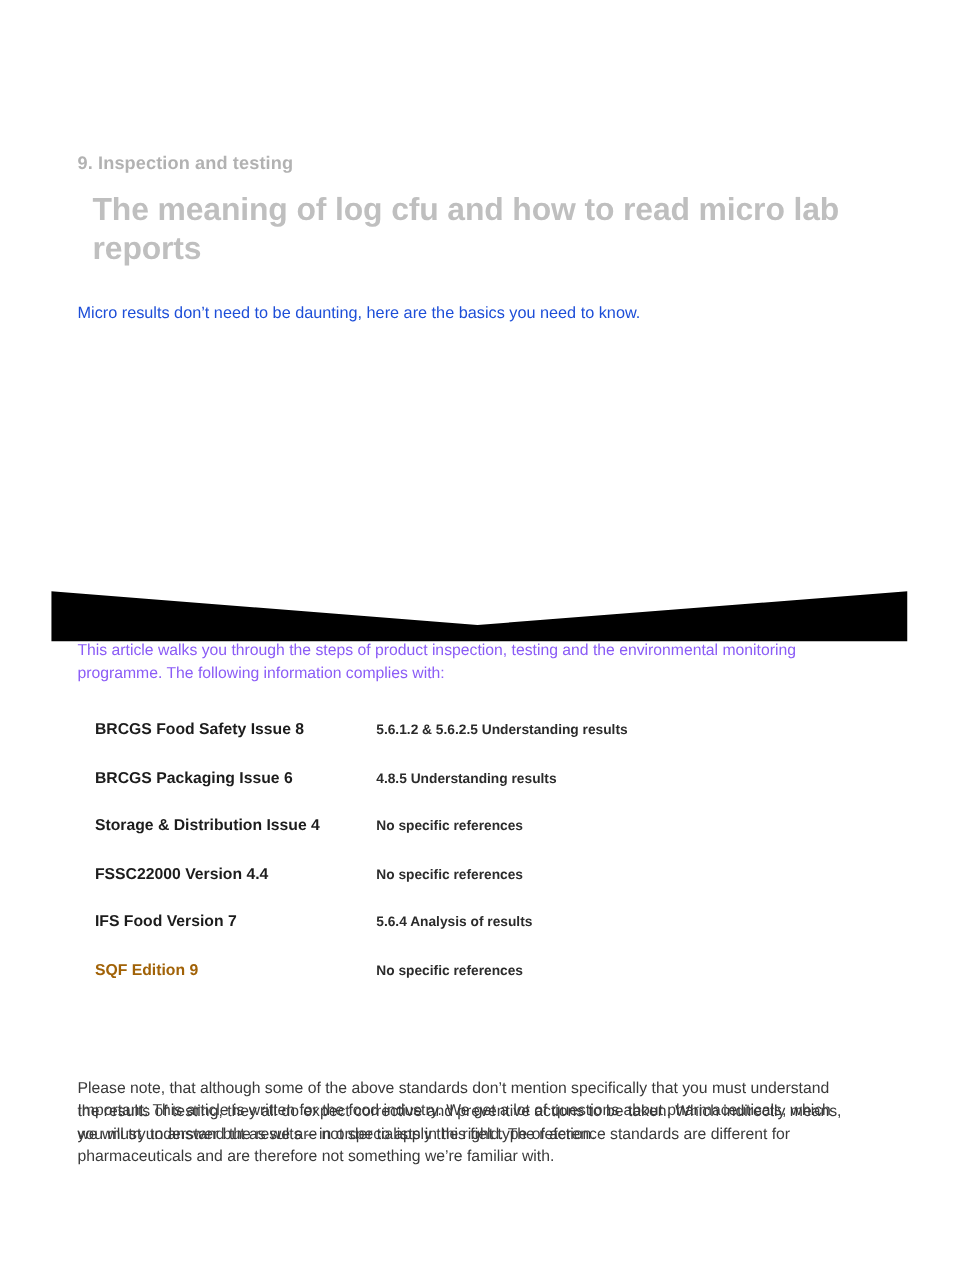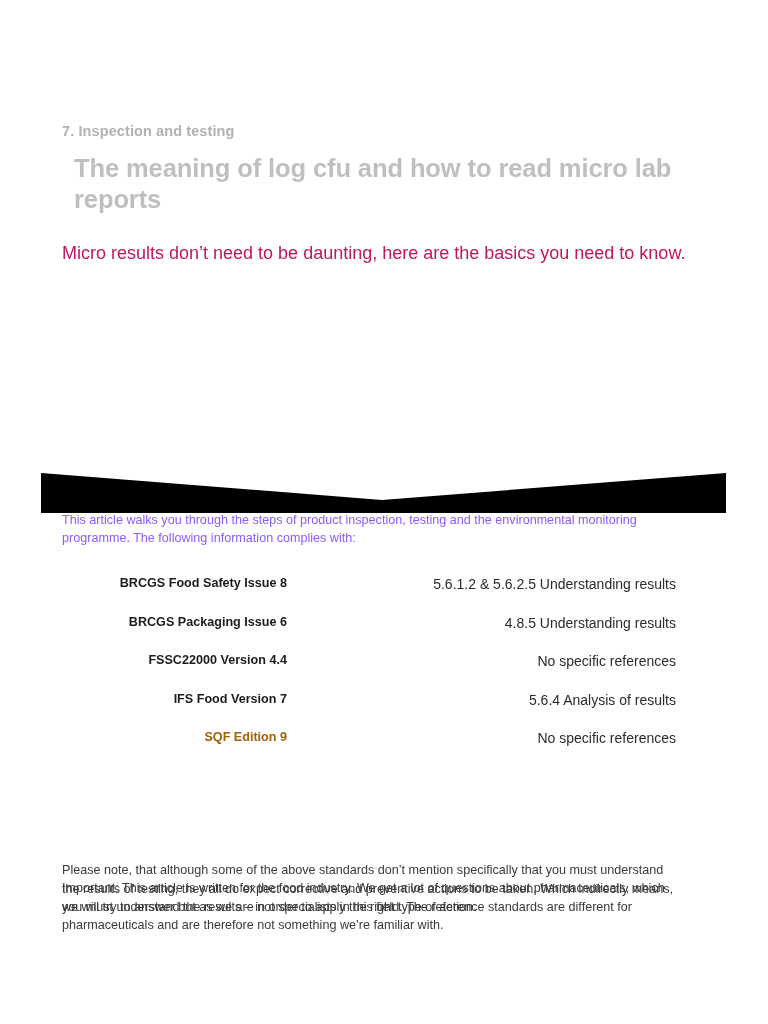--- a/index.html
+++ b/index.html
@@ -37,23 +37,23 @@
   .doc-title {
     font-size: 25.5px;
     font-weight: 700;
     color: #bfbfbf;
     line-height: 1.21;
     letter-spacing: -0.1px;
     margin: 12px;
     width: 615px;
   }
   .doc-subtitle {
-    font-size: 18px;
+    font-size: 13px;
     font-weight: 400;
-    color: #be185d;
+    color: #1d4ed8;
     line-height: 1.4;
     margin: 26px 0 0 0;
   }
 
   
   .chevron-band {
     position: absolute;
     left: 41px;
     top: 472px;
     width: 685px;
@@ -82,39 +82,38 @@
     position: absolute;
     left: 76px;
     top: 565px;
     width: 600px;
     border-collapse: collapse;
   }
   .standards-table td {
     vertical-align: middle;
     padding: 0;
     border: none;
-    text-align: right;
   }
   .standards-table tr {
     height: 38.5px;
   }
   .std-name {
     width: 211px;
     font-size: 12.6px;
     font-weight: 700;
     color: #1c1c1c;
     line-height: 1.25;
     padding-right: 14px !important;
   }
   .std-name.muted {
     color: #a16207;
   }
   .std-ref {
-    font-size: 14px;
-    font-weight: 400;
+    font-size: 11px;
+    font-weight: 700;
     color: #2b2b2b;
     line-height: 1.3;
   }
 
   
   .note {
     position: absolute;
     left: 62px;
     width: 618px;
     font-size: 12.6px;
@@ -124,21 +123,21 @@
   }
   .note-1 { top: 861px; }
   .note-2 { top: 879px; }
 </style>
 </head>
 <body>
 
 <div class="page">
 
   <div class="header">
-    <p class="eyebrow">7. Inspection and testing</p>
+    <p class="eyebrow">9. Inspection and testing</p>
     <h1 class="doc-title">The meaning of log cfu and how to read micro lab reports</h1>
     <p class="doc-subtitle">Micro results don’t need to be daunting, here are the basics you need to know.</p>
   </div>
 
   <div class="chevron-band">
     <svg viewBox="0 0 685 42" preserveAspectRatio="none">
       <polygon points="0,1 341,28 685,1 685,41 341,41 0,41" fill="#000000"></polygon>
     </svg>
   </div>
 
@@ -148,20 +147,24 @@
     <tbody>
       <tr>
         <td class="std-name">BRCGS Food Safety Issue 8</td>
         <td class="std-ref">5.6.1.2 &amp; 5.6.2.5 Understanding results</td>
       </tr>
       <tr>
         <td class="std-name">BRCGS Packaging Issue 6</td>
         <td class="std-ref">4.8.5 Understanding results</td>
       </tr>
       <tr>
+        <td class="std-name">Storage &amp; Distribution Issue 4</td>
+        <td class="std-ref">No specific references</td>
+      </tr>
+      <tr>
         <td class="std-name">FSSC22000 Version 4.4</td>
         <td class="std-ref">No specific references</td>
       </tr>
       <tr>
         <td class="std-name">IFS Food Version 7</td>
         <td class="std-ref">5.6.4 Analysis of results</td>
       </tr>
       <tr>
         <td class="std-name muted">SQF Edition 9</td>
         <td class="std-ref">No specific references</td>

